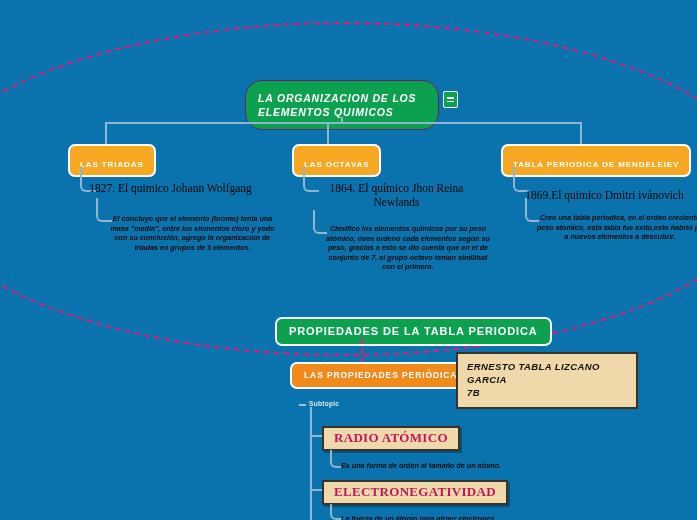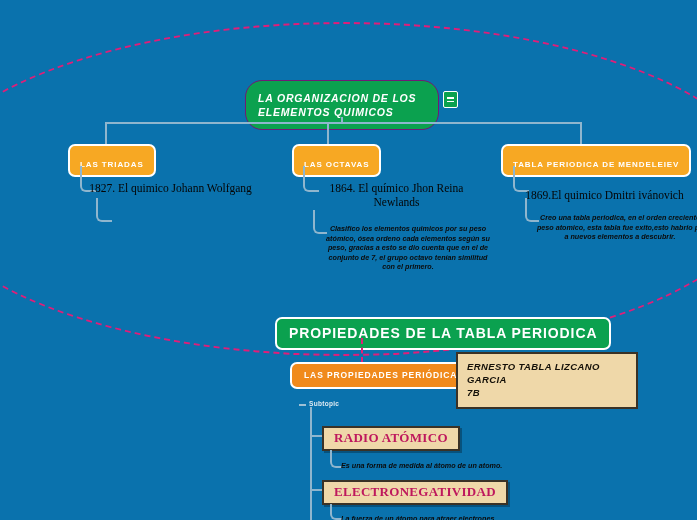--- a/index.html
+++ b/index.html
@@ -75,21 +75,21 @@
     letter-spacing: 0.9px;
     white-space: nowrap;
   }
 
   .green-node {
     padding: 6px 12px 7px 12px;
     background: #0ba14f;
     border: 2px solid #ffffff;
     border-radius: 7px;
     color: #ffffff;
-    font-size: 14px;
+    font-size: 11px;
     letter-spacing: 0.9px;
     white-space: nowrap;
   }
 
   .orange-node2 {
     padding: 6px 12px 7px 12px;
     background: #f08a1c;
     border: 2px solid #ffffff;
     border-radius: 7px;
     color: #ffffff;
@@ -225,20 +225,21 @@
   <div class="conn-v" style="left:105px; top:122px; height:22px;"></div>
   <div class="conn-v" style="left:327px; top:122px; height:22px;"></div>
   <div class="conn-v" style="left:580px; top:122px; height:22px;"></div>
 
   <div class="node branch-node" style="left:68px; top:144px;">
     <span>LAS TRIADAS</span>
   </div>
   <div class="elbow" style="left:80px; top:166px; width:14px; height:24px;"></div>
   <div class="serif-head" style="left:78px; top:181px; width:185px;">1827. El quimico Johann Wolfgang</div>
   <div class="elbow" style="left:96px; top:198px; width:14px; height:22px;"></div>
+  <div class="desc" style="left:105px; top:214px; width:175px;">El concluyo que el elemento (bromo) tenia una masa "media", entre los elementos cloro y yodo con su conclusión, agrego la organización de triadas en grupos de 3 elementos.</div>
 
   <div class="node branch-node" style="left:292px; top:144px;">
     <span>LAS OCTAVAS</span>
   </div>
   <div class="elbow" style="left:303px; top:166px; width:14px; height:24px;"></div>
   <div class="serif-head" style="left:310px; top:181px; width:173px;">1864. El químico Jhon Reina Newlands</div>
   <div class="elbow" style="left:313px; top:210px; width:12px; height:22px;"></div>
   <div class="desc" style="left:322px; top:224px; width:172px;">Clasifico los elementos quimicos por su peso atómico, ósea ordeno cada elementos según su peso, gracias a esto se dio cuenta que en el de conjunto de 7, el grupo octavo tenían similitud con el primero.</div>
 
   <div class="node branch-node" style="left:501px; top:144px;">
@@ -266,21 +267,21 @@
   <div class="subtopic-dash" style="left:299px; top:404px;"></div>
   <div class="subtopic-label" style="left:309px; top:400px;">Subtopic</div>
 
   <div class="conn-v" style="left:310px; top:407px; height:113px;"></div>
 
   <div class="conn-h" style="left:310px; top:435px; width:12px;"></div>
   <div class="node tan-node" style="position:absolute; left:322px; top:426px;">
     <span>RADIO ATÓMICO</span>
   </div>
   <div class="elbow" style="left:330px; top:450px; width:10px; height:16px;"></div>
-  <div class="desc-left" style="left:341px; top:461px;">Es una forma de medida al átomo de un atomo.</div>
+  <div class="desc-left" style="left:341px; top:461px;">Es una forma de orden al tamaño de un atomo.</div>
 
   <div class="conn-h" style="left:310px; top:489px; width:12px;"></div>
   <div class="node tan-node" style="position:absolute; left:322px; top:480px;">
     <span>ELECTRONEGATIVIDAD</span>
   </div>
   <div class="elbow" style="left:330px; top:504px; width:10px; height:14px;"></div>
   <div class="desc-left" style="left:341px; top:514px;">La fuerza de un átomo para atraer electrones</div>
 
 </div>
 

